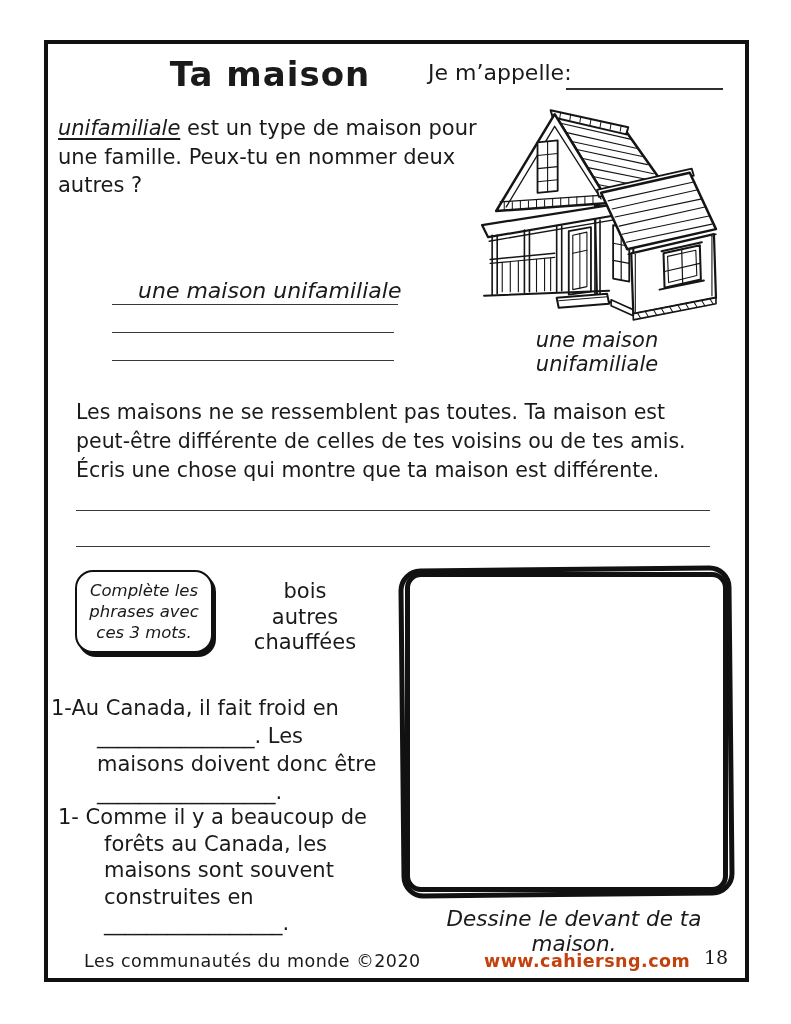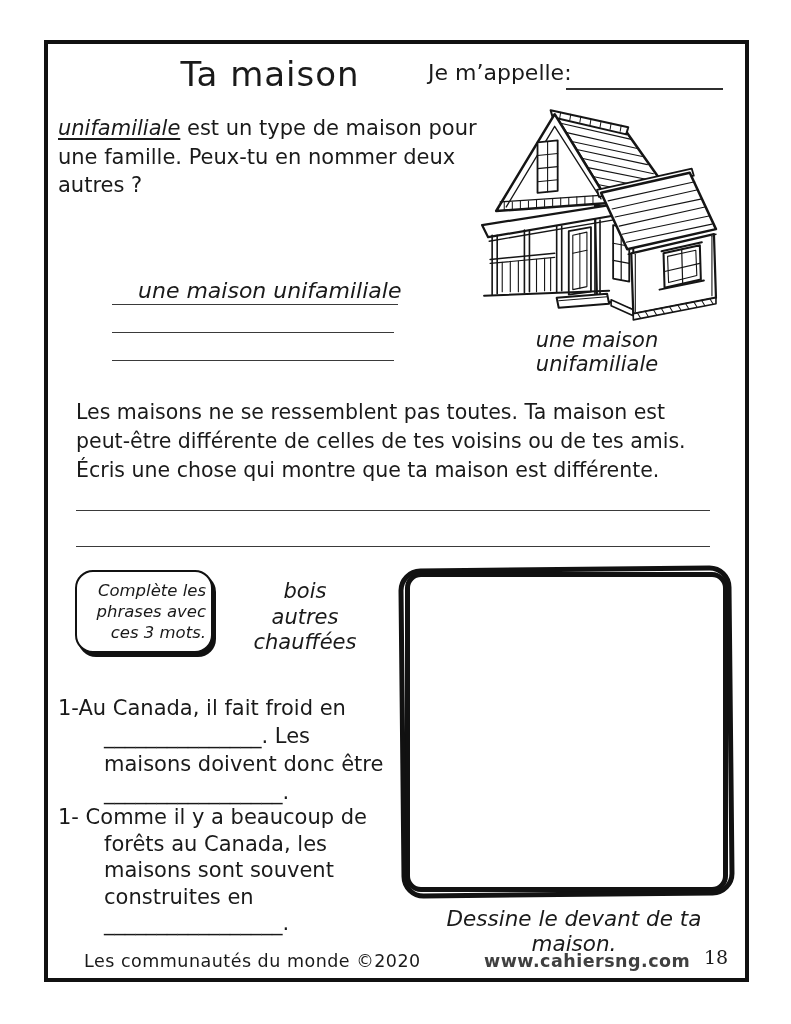--- a/index.html
+++ b/index.html
@@ -9,56 +9,56 @@
     overflow:hidden;
   }
   .abs{position:absolute;}
   .pre{white-space:pre;}
   .frame{
     left:44px;top:40px;width:697px;height:934px;
     border:4px solid #111;background:#fff;
   }
   .title{
     left:160px;top:54px;width:220px;text-align:center;
-    font-size:34px;font-weight:normal;letter-spacing:1px;
+    font-size:34px;font-weight:bold;letter-spacing:1px;
   }
   .name-label{left:428px;top:60px;font-size:22px;}
   .rule{border-top:2px solid #2f2f2f;height:0;}
   .rule-thin{border-top:1.8px solid #3a3a3a;height:0;}
   .body-text{font-size:21px;line-height:28.5px;}
   .intro{left:58px;top:114px;width:440px;}
   .uword{font-style:italic;text-decoration:underline;text-underline-offset:3px;}
   .hand{font-style:italic;font-size:22px;}
   .para2{left:76px;top:398px;width:680px;font-size:20.5px;line-height:29px;}
   .bubble{
     left:75px;top:570px;width:124px;
     border:2.5px solid #111;border-radius:18px;background:#fff;
     box-shadow:3px 4px 0 #111;
-    padding:8px 5px;text-align:right;
+    padding:8px 5px;text-align:center;
     font-style:italic;font-size:16.5px;line-height:21px;white-space:pre;
   }
   .words{left:230px;top:579px;width:150px;text-align:center;
-    font-style:italic;font-size:21px;line-height:25.5px;}
+    font-size:21px;line-height:25.5px;}
   .draw-box{
     left:405px;top:572px;width:313px;height:310px;
     border:5px solid #111;border-radius:16px;background:#fff;
   }
   .draw-box::before{
     content:"";position:absolute;inset:-10px;
     border:5px solid #111;border-radius:22px;
     transform:rotate(-0.6deg);pointer-events:none;
   }
   .sentence{font-size:21px;line-height:28px;padding-left:46px;text-indent:-46px;white-space:pre;}
-  .s1{left:58px;top:694px;width:380px;}
+  .s1{left:51px;top:694px;width:380px;}
   .s2{left:58px;top:804px;width:380px;line-height:26.5px;}
   .caption{font-style:italic;font-size:21px;text-align:center;}
   .house-caption{left:472px;top:328px;width:250px;}
   .draw-caption{left:424px;top:906px;width:300px;font-size:21.5px;}
   .footer-left{left:84px;top:951px;font-size:17.5px;letter-spacing:0.5px;}
-  .footer-url{left:484px;top:951px;font-size:17.5px;font-weight:bold;letter-spacing:0.5px;color:#404040;}
+  .footer-url{left:484px;top:951px;font-size:17.5px;font-weight:bold;letter-spacing:0.5px;color:#c2410c;}
   .page-num{left:704px;top:946px;font-size:19px;font-family:"DejaVu Serif","Liberation Serif",serif;}
 </style>
 </head>
 <body>
 
 <div class="abs frame"></div>
 
 <div class="abs title">Ta maison</div>
 <div class="abs name-label">Je m’appelle:</div>
 <div class="abs rule" style="left:566px;top:88px;width:157px;"></div>

